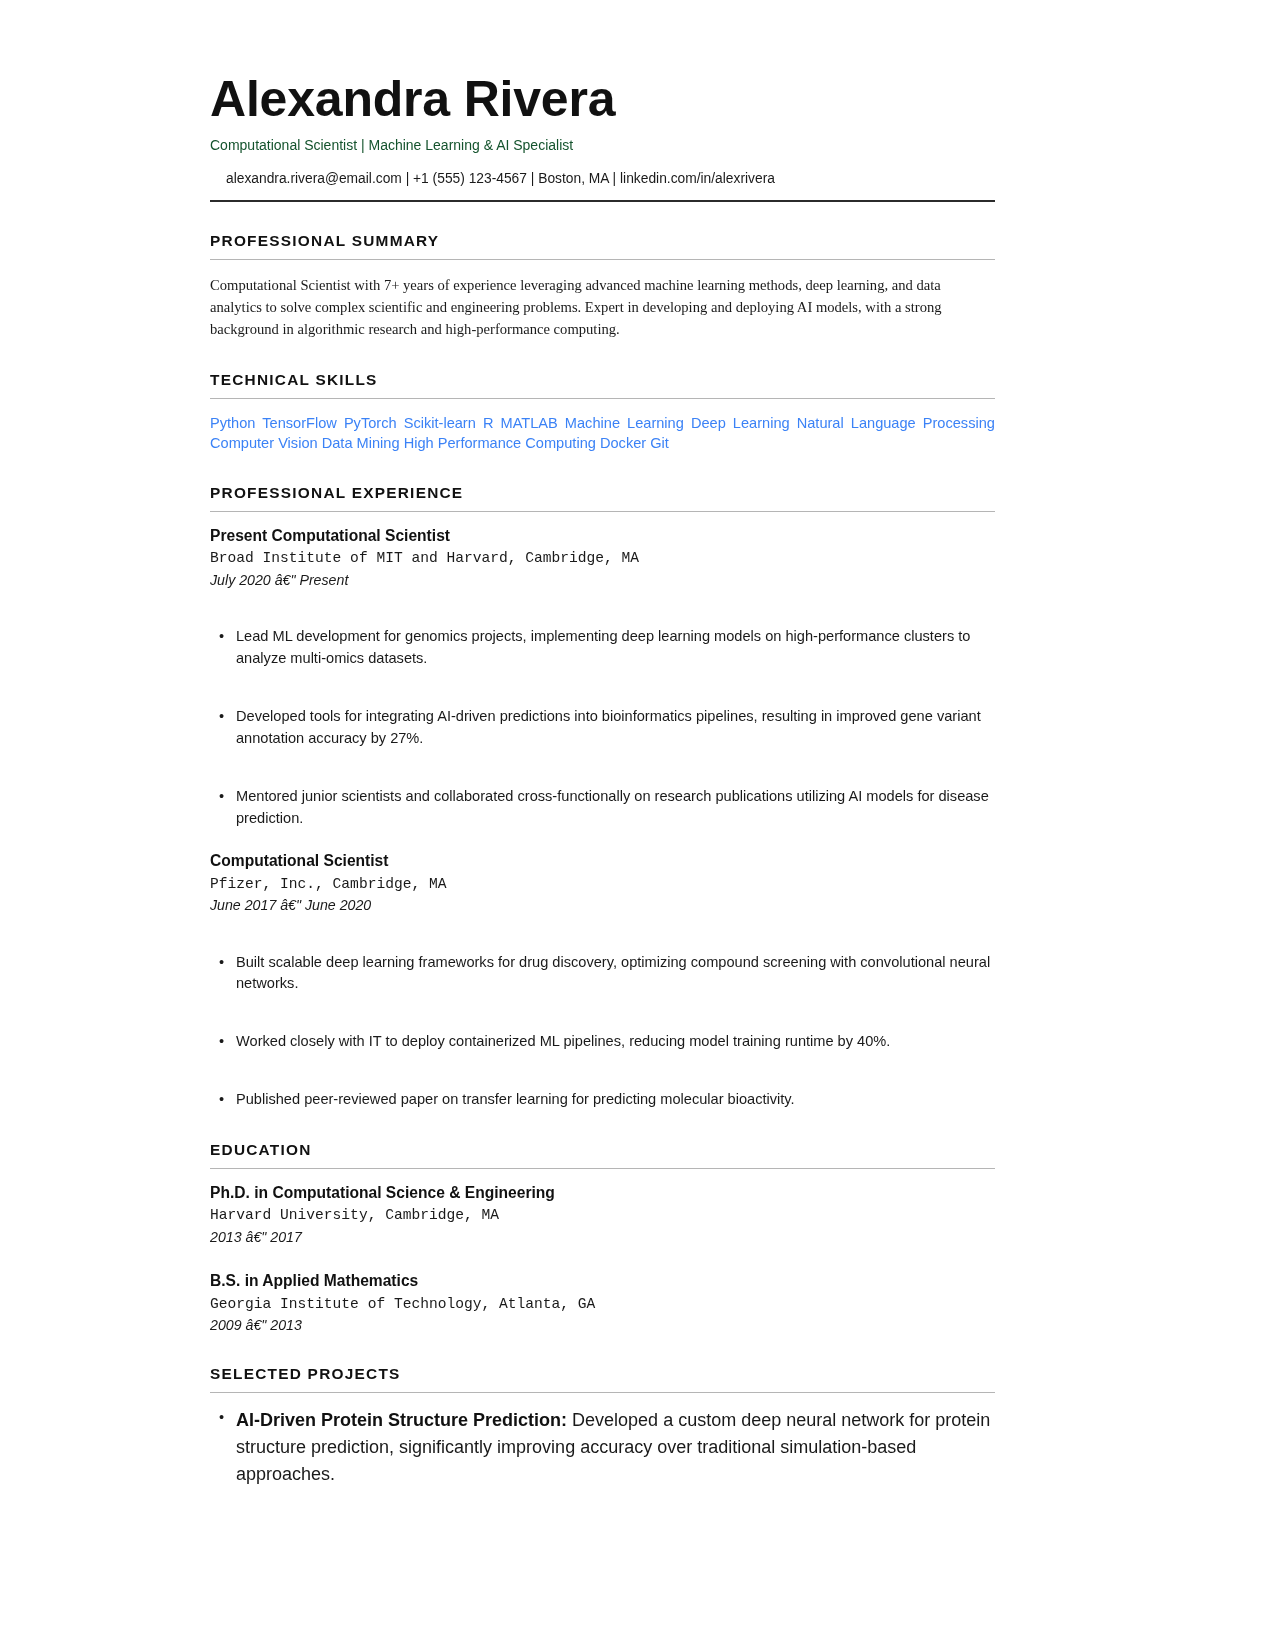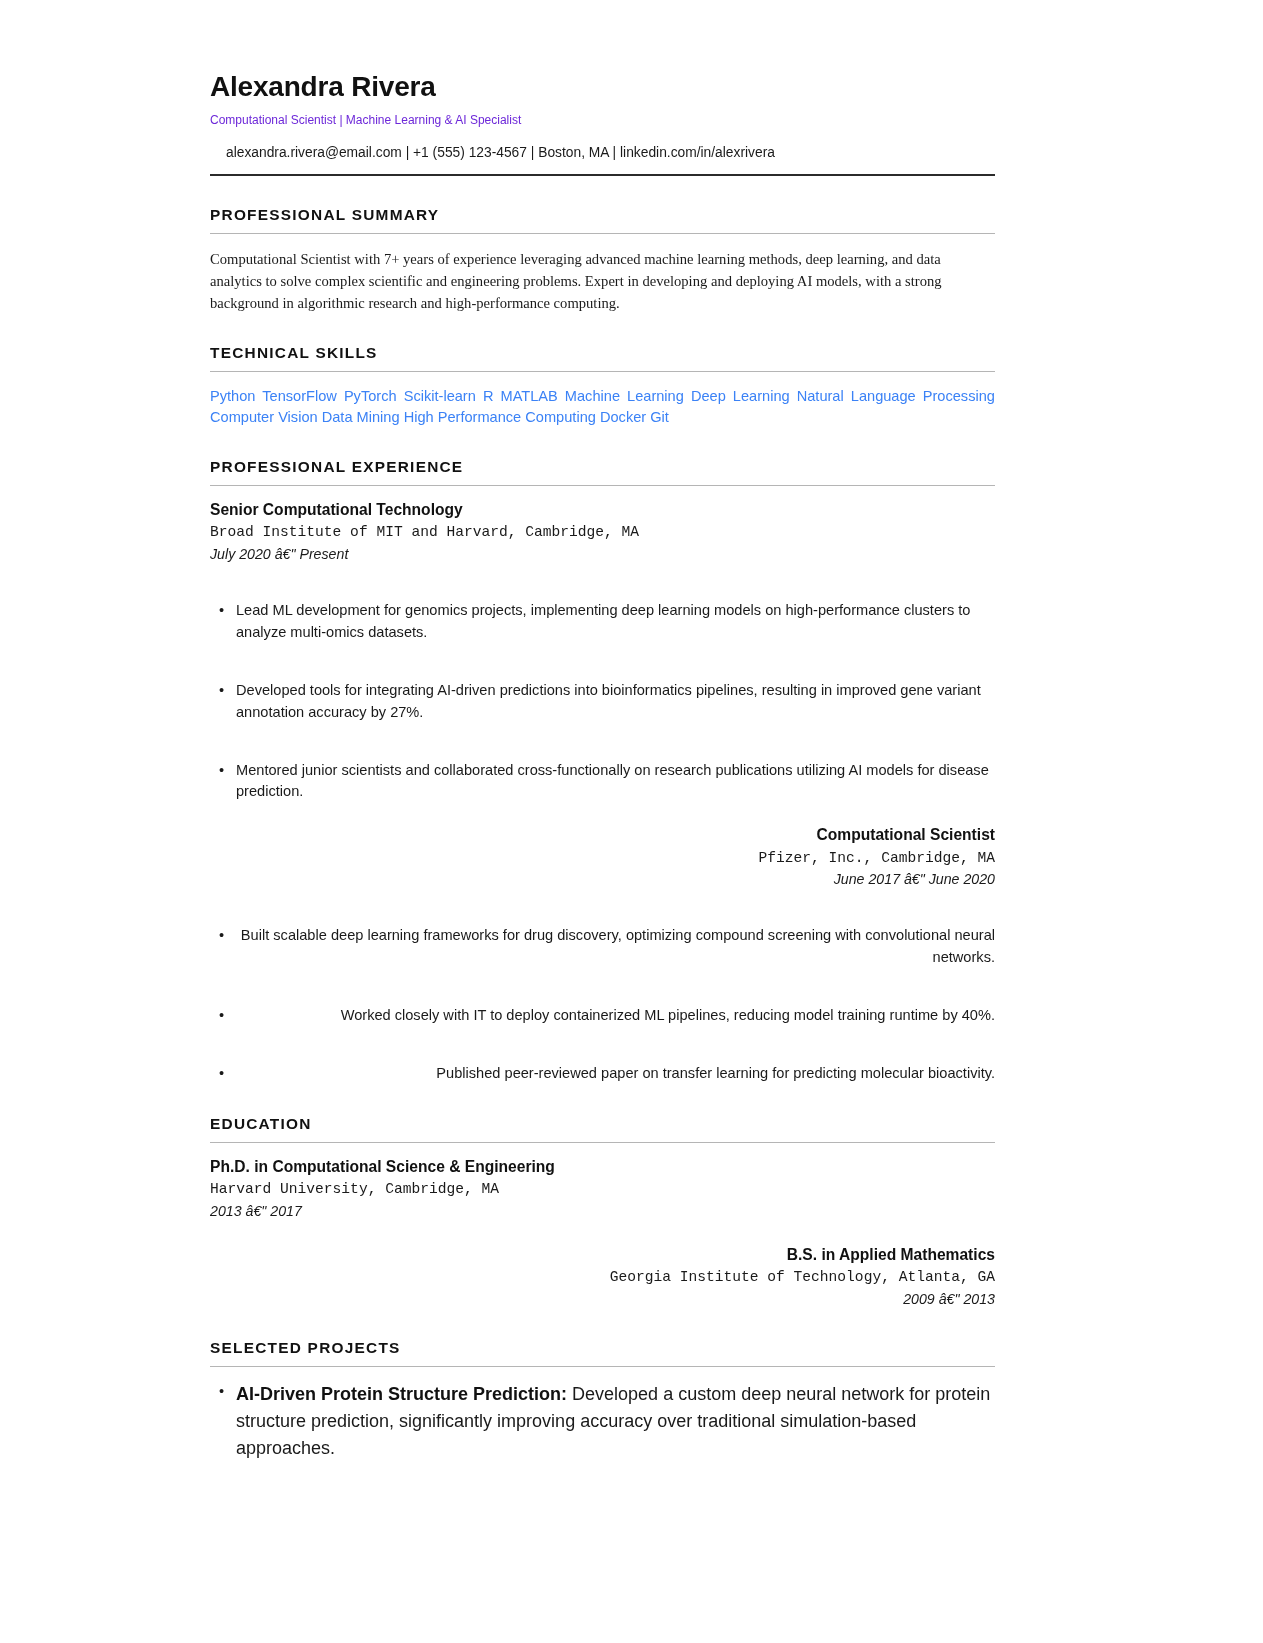--- a/index.html
+++ b/index.html
@@ -17,33 +17,33 @@
   .page {
     box-sizing: border-box;
     width: 1263px;
     height: 1643px;
     padding: 72px 268px 0 210px;
     position: relative;
   }
 
   
   .name {
-    font-size: 28px;
+    font-size: 50px;
     font-weight: bold;
     letter-spacing: -0.2px;
     line-height: 1.08;
     margin: 0 0 11px 0;
     color: #111111;
   }
   .headline {
-    font-size: 12px;
+    font-size: 14px;
     font-weight: normal;
     line-height: 1.2;
     margin: 0 0 16px 0;
-    color: #6d28d9;
+    color: #14532d;
   }
   .contact {
     font-size: 13.8px;
     line-height: 1.25;
     margin: 0 0 13px 16px;
     color: #1a1a1a;
   }
   .header-rule {
     border: 0;
     border-top: 2px solid #2b2b2b;
@@ -92,21 +92,21 @@
   .skills .skill {
     display: inline;
     white-space: nowrap;
   }
 
   
   .entry {
     margin-bottom: 22px;
     width: 785px;
   }
-  .entry:last-child { margin-bottom: 0; text-align: right; }
+  .entry:last-child { margin-bottom: 0; }
   .entry-title {
     font-size: 15.6px;
     font-weight: bold;
     line-height: 1.3;
     margin: 0 0 3px 0;
     color: #111111;
   }
   .entry-org {
     font-size: 14.6px;
     line-height: 1.35;
@@ -198,21 +198,21 @@
     <h2 class="section-title">TECHNICAL SKILLS</h2>
     <hr class="section-rule">
     <p class="skills" id="skills-list"><span class="skill">Python</span> <span class="skill">TensorFlow</span> <span class="skill">PyTorch</span> <span class="skill">Scikit-learn</span> <span class="skill">R</span> <span class="skill">MATLAB</span> <span class="skill">Machine Learning</span> <span class="skill">Deep Learning</span> <span class="skill">Natural Language Processing</span> <span class="skill">Computer Vision</span> <span class="skill">Data Mining</span> <span class="skill">High Performance Computing</span> <span class="skill">Docker</span> <span class="skill">Git</span></p>
   </section>
 
   <section class="section">
     <h2 class="section-title">PROFESSIONAL EXPERIENCE</h2>
     <hr class="section-rule">
     <div id="experience-list">
         <div class="entry">
-          <div class="entry-title">Senior Computational Technology</div>
+          <div class="entry-title">Present Computational Scientist</div>
           <div class="entry-org">Broad Institute of MIT and Harvard, Cambridge, MA</div>
           <div class="entry-dates">July 2020 â€" Present</div>
           <ul class="bullets">
             <li>Lead ML development for genomics projects, implementing deep learning models on high-performance clusters to analyze multi-omics datasets.</li>
             <li>Developed tools for integrating AI-driven predictions into bioinformatics pipelines, resulting in improved gene variant annotation accuracy by 27%.</li>
             <li>Mentored junior scientists and collaborated cross-functionally on research publications utilizing AI models for disease prediction.</li>
           </ul>
         </div>
         <div class="entry">
           <div class="entry-title">Computational Scientist</div>

